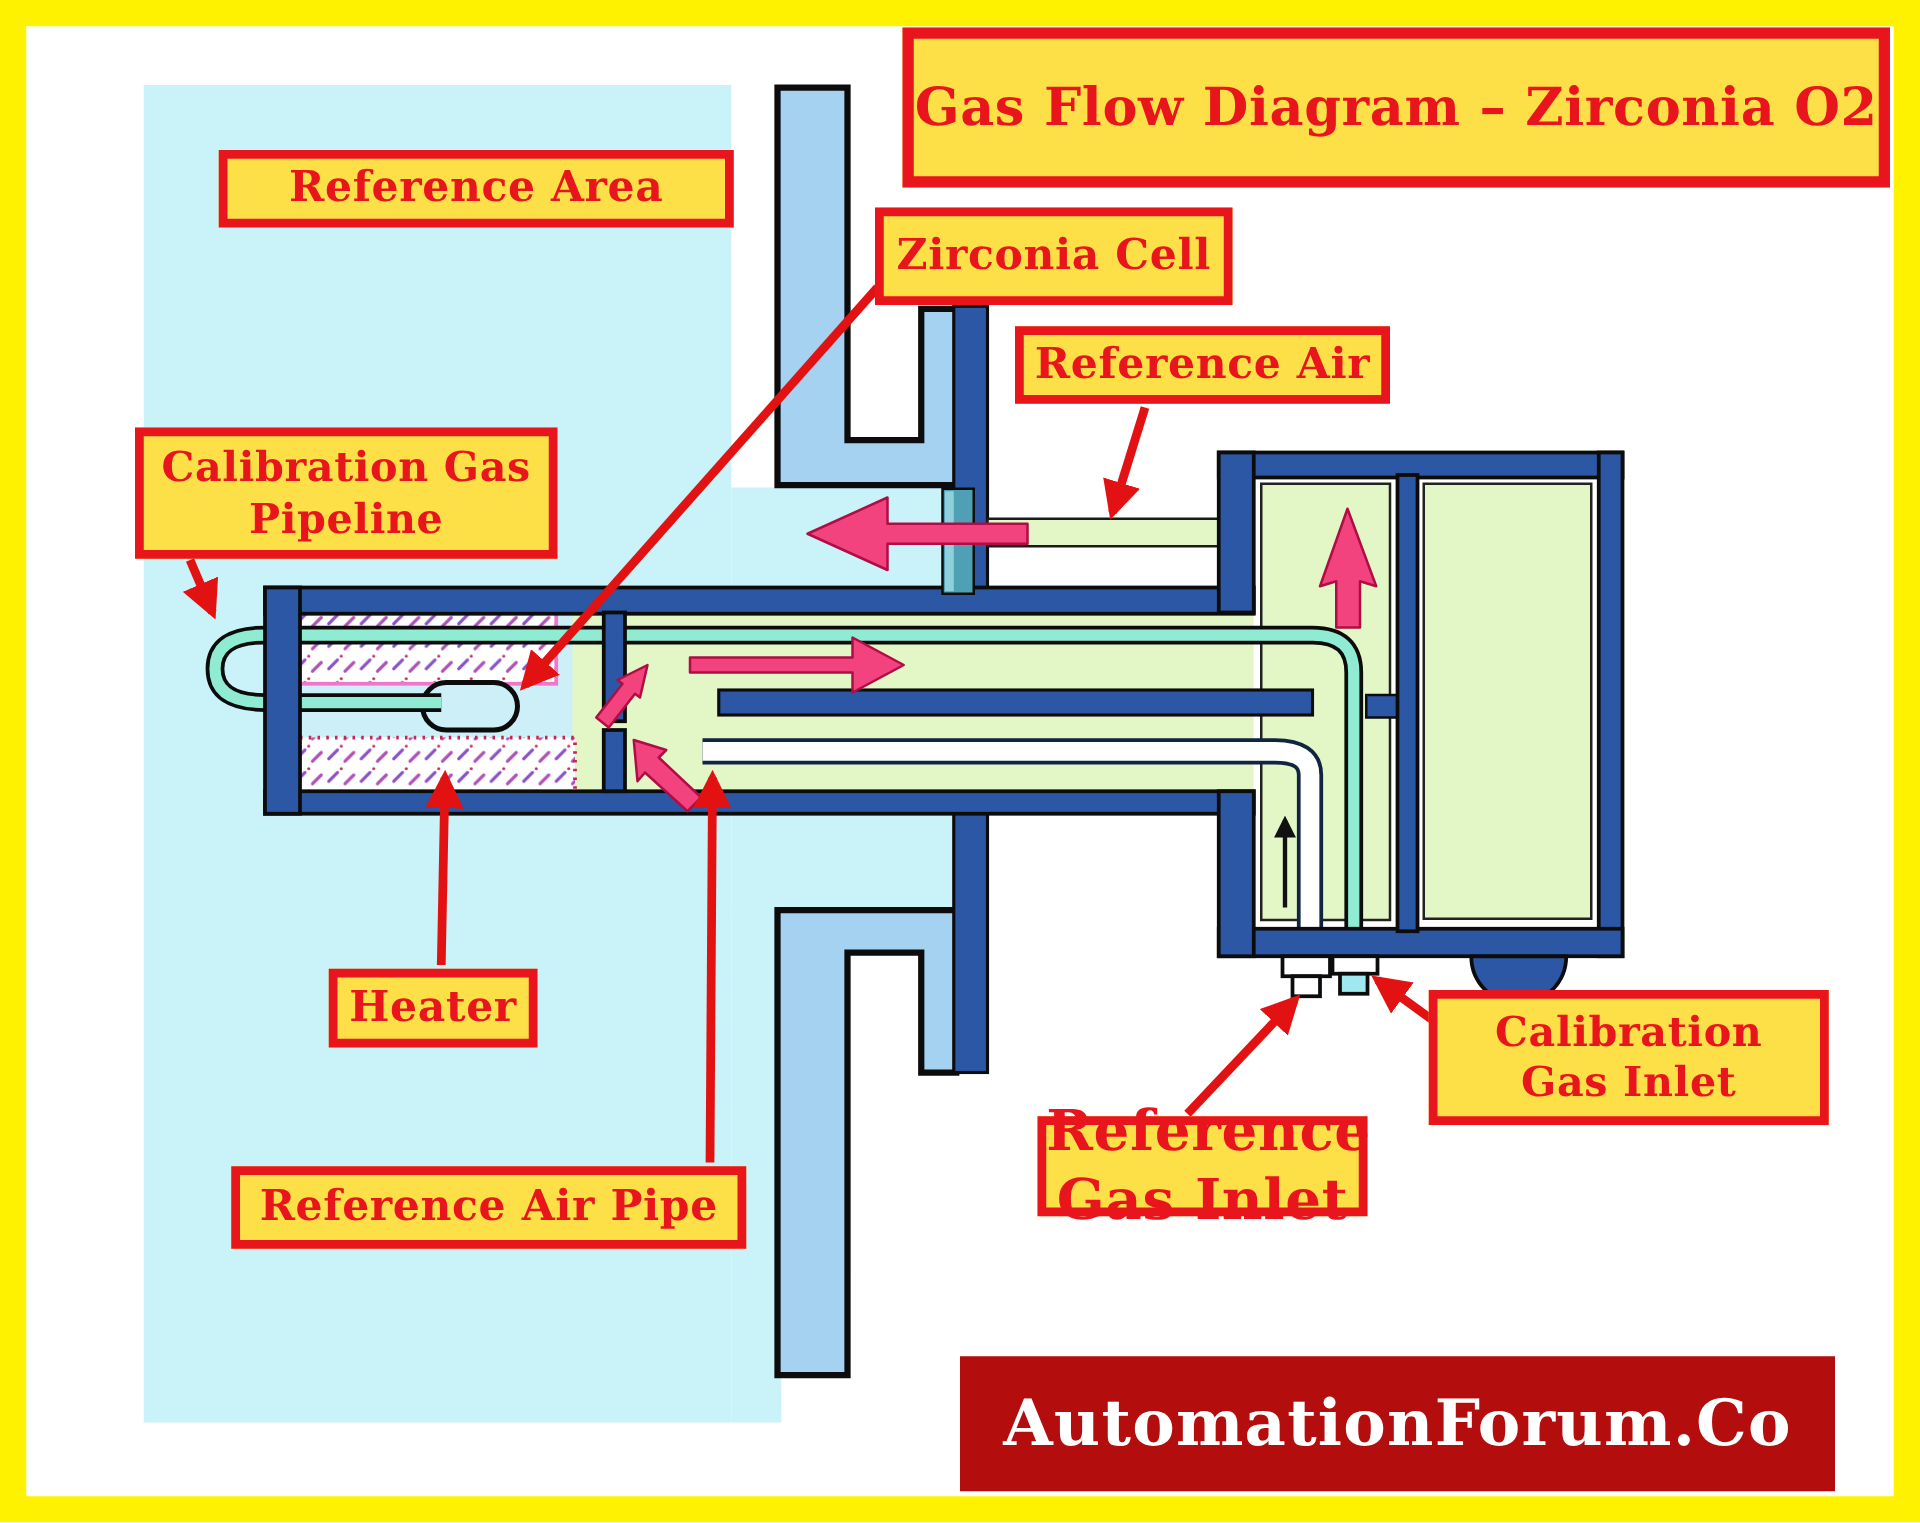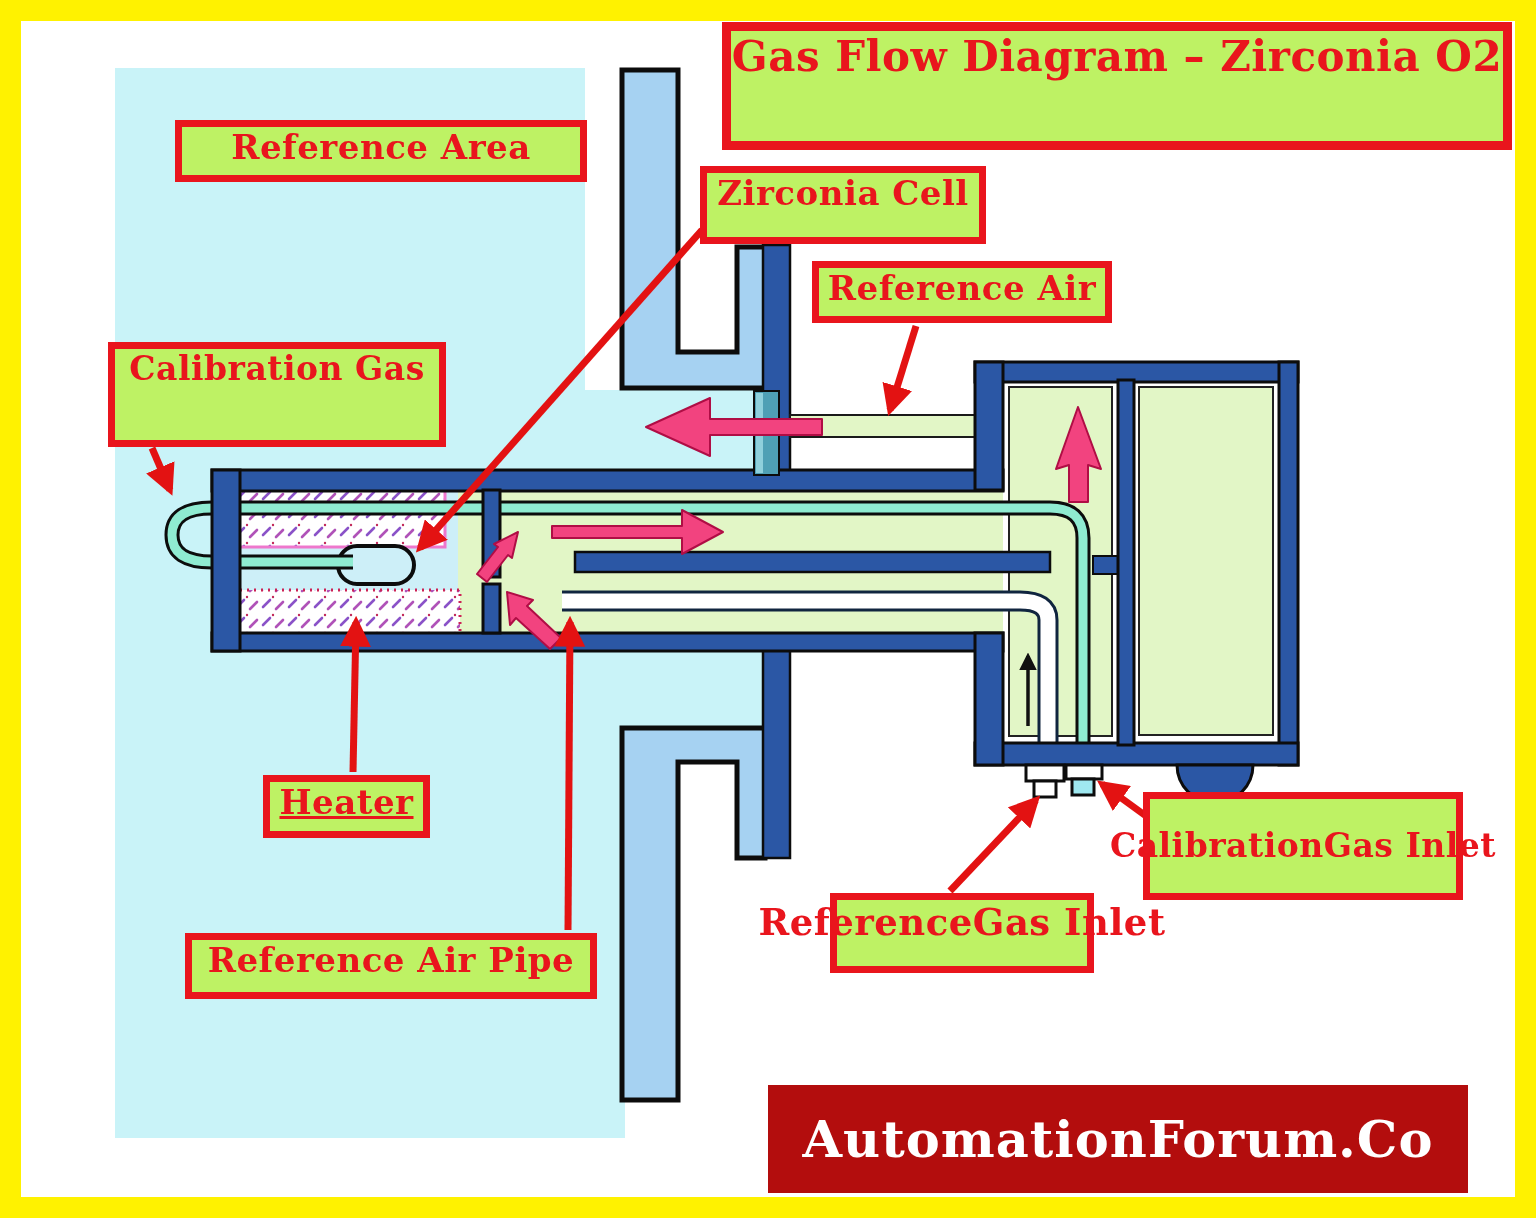--- a/index.html
+++ b/index.html
@@ -1,20 +1,20 @@
 <!DOCTYPE html>
 <html><head>
 <meta charset="utf-8">
 <style>
   html,body{margin:0;padding:0;background:#ffffff;}
   #page{position:relative;width:1536px;height:1218px;background:#ffffff;overflow:hidden;
         font-family:"DejaVu Serif","Liberation Serif",serif;}
   #diagram-svg{position:absolute;left:0;top:0;}
-  .lbl{position:absolute;box-sizing:border-box;background:#bef264;border:7px solid #E9151D;
-       color:#E9151D;font-weight:bold;text-align:center;display:flex;flex-direction:row;
+  .lbl{position:absolute;box-sizing:border-box;background:#fde047;border:7px solid #E9151D;
+       color:#E9151D;font-weight:bold;text-align:center;display:flex;flex-direction:column;
        justify-content:center;line-height:1.22;letter-spacing:0.5px;}
   .lbl div{white-space:nowrap;}
   #title-box{border-width:9px;}
   #brand-banner{position:absolute;box-sizing:border-box;background:#B30D0D;color:#ffffff;
        font-weight:bold;display:flex;align-items:center;justify-content:center;
        letter-spacing:1px;white-space:nowrap;}
 </style>
 </head>
 <body>
 
@@ -140,31 +140,32 @@
 <div class="lbl" style="left:700px;top:166px;width:286px;height:78px;font-size:34px;">
   <div>Zirconia Cell</div>
 </div>
 
 <div class="lbl" style="left:812px;top:261px;width:300px;height:62px;font-size:34px;">
   <div>Reference Air</div>
 </div>
 
 <div class="lbl" style="left:108px;top:342px;width:338px;height:105px;font-size:33px;">
   <div>Calibration Gas</div>
+  <div>Pipeline</div>
 </div>
 
-<div class="lbl" style="left:263px;top:775px;width:167px;height:63px;font-size:34px;text-decoration:underline;">
+<div class="lbl" style="left:263px;top:775px;width:167px;height:63px;font-size:34px;">
   <div>Heater</div>
 </div>
 
 <div class="lbl" style="left:185px;top:933px;width:412px;height:66px;font-size:34px;">
   <div>Reference Air Pipe</div>
 </div>
 
-<div class="lbl" style="left:830px;top:893px;width:264px;height:80px;font-size:37px;">
+<div class="lbl" style="left:830px;top:893px;width:264px;height:80px;font-size:45px;">
   <div>Reference</div>
   <div>Gas Inlet</div>
 </div>
 
 <div class="lbl" style="left:1143px;top:792px;width:320px;height:108px;font-size:33px;align-items:center;">
   <div>Calibration</div>
   <div>Gas Inlet</div>
 </div>
 
 <div id="brand-banner" style="left:768px;top:1085px;width:700px;height:108px;font-size:51px;">

